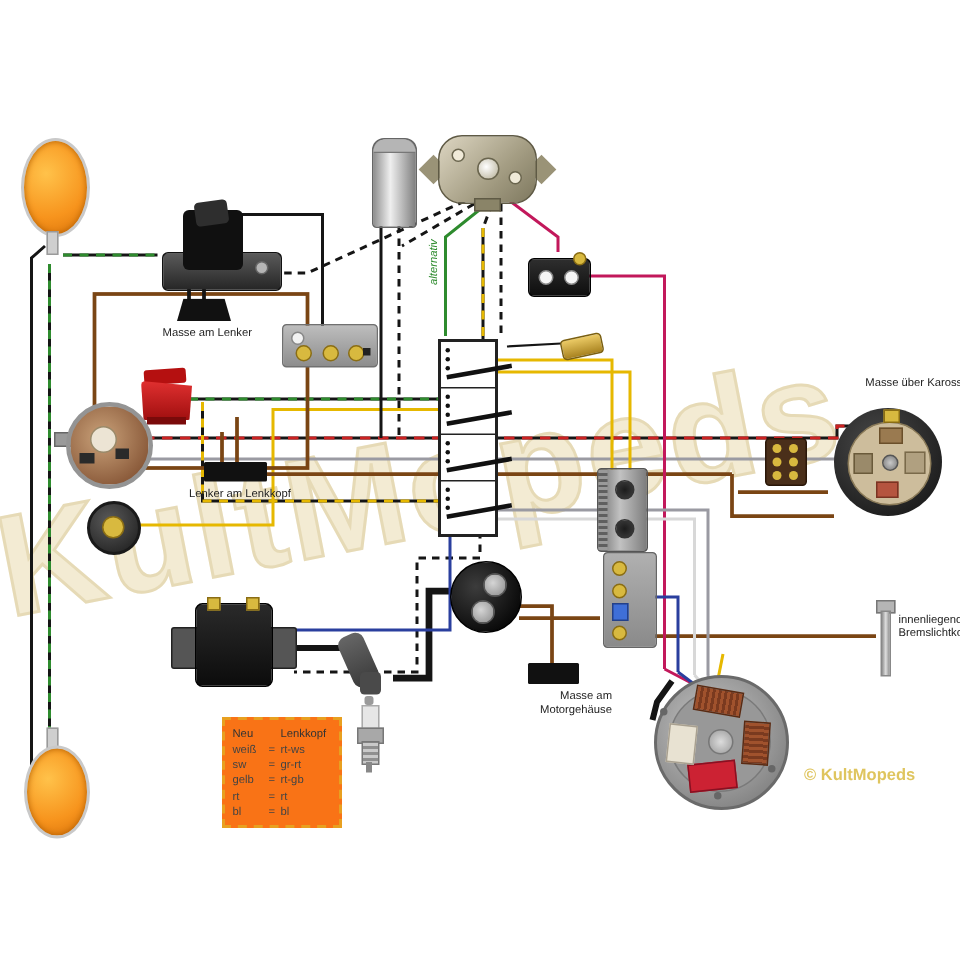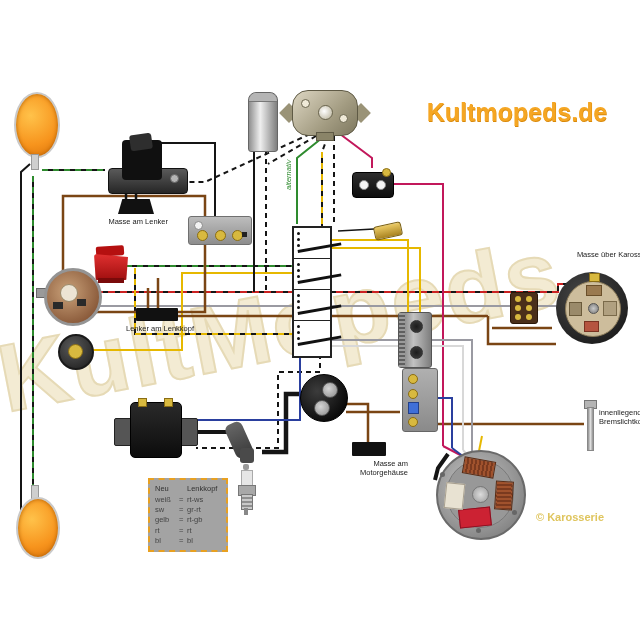--- a/index.html
+++ b/index.html
@@ -13,21 +13,21 @@
   #wires{position:absolute;left:0;top:0;z-index:1;}
   .comp{position:absolute;z-index:2;}
   .lbl{position:absolute;z-index:3;font-size:7.5px;line-height:1.2;color:#222;text-align:right;}
   
   #title{position:absolute;left:398px;top:94px;width:238px;z-index:3;text-align:center;
          color:#f5a623;font-weight:bold;text-shadow:0.5px 0.5px 0 #d9890a;}
   #title .t1{font-size:24px;letter-spacing:0.5px;}
   #title .t2{font-size:25px;margin-top:4px;}
   #copyright{position:absolute;left:536px;top:511px;z-index:3;font-size:11px;font-weight:bold;color:#dfc55e;}
   
-  #legend{position:absolute;left:148px;top:478px;width:66px;z-index:3;background:#a3a3a3;
+  #legend{position:absolute;left:148px;top:478px;width:66px;z-index:3;background:#f97316;
           border:2px dashed #e8a020;padding:4px 5px;font-size:7.5px;color:#444;}
   .legend-row{display:grid;grid-template-columns:24px 8px auto;line-height:1.35;}
   .legend-head{margin-bottom:1px;color:#333;}
   
   #switchbox{left:292px;top:226px;width:36px;height:128px;background:#fff;border:2px solid #222;overflow:visible;}
   .cell{position:relative;height:30px;border-bottom:1px solid #222;overflow:visible;}
   .cell:last-child{border-bottom:none;}
   .dotcol{position:absolute;left:3px;top:4px;}
   .dot{width:3px;height:3px;border-radius:50%;background:#111;margin-bottom:3px;}
   .lever{position:absolute;left:4px;bottom:6px;width:44px;height:2.5px;background:#111;
@@ -301,21 +301,20 @@
     <div style="position:absolute;left:9px;top:33px;width:17px;height:24px;background:#e8e2d2;border:1px solid #a8a090;transform:rotate(6deg);"></div>
     <div style="position:absolute;left:36px;top:36px;width:15px;height:15px;border-radius:50%;background:radial-gradient(#dcdcdc,#9a9a9a);border:1px solid #777;"></div>
     <div style="position:absolute;left:4px;top:22px;width:5px;height:5px;border-radius:50%;background:#666;"></div>
     <div style="position:absolute;left:76px;top:60px;width:5px;height:5px;border-radius:50%;background:#666;"></div>
     <div style="position:absolute;left:40px;top:78px;width:5px;height:5px;border-radius:50%;background:#666;"></div>
   </div>
 
   <div class="lbl vertical-text" style="left:284px;top:160px;height:56px;color:#2e8b2e;font-style:italic;">alternativ</div>
 
   <div id="title">
-    <div class="t2">Kultmopeds.de</div>
   </div>
 
   <div id="legend">
     <div class="legend-row legend-head">
       <span>Neu</span>
       <span></span>
       <span>Lenkkopf</span>
     </div>
     <div class="legend-row">
       <span>weiß</span>
@@ -337,15 +336,15 @@
         <span>=</span>
         <span>rt</span>
     </div>
     <div class="legend-row">
       <span>bl</span>
         <span>=</span>
         <span>bl</span>
     </div>
   </div>
 
-  <div id="copyright">© Karosserie</div>
+  <div id="copyright">© KultMopeds</div>
 
 </div>
 
 </body></html>

